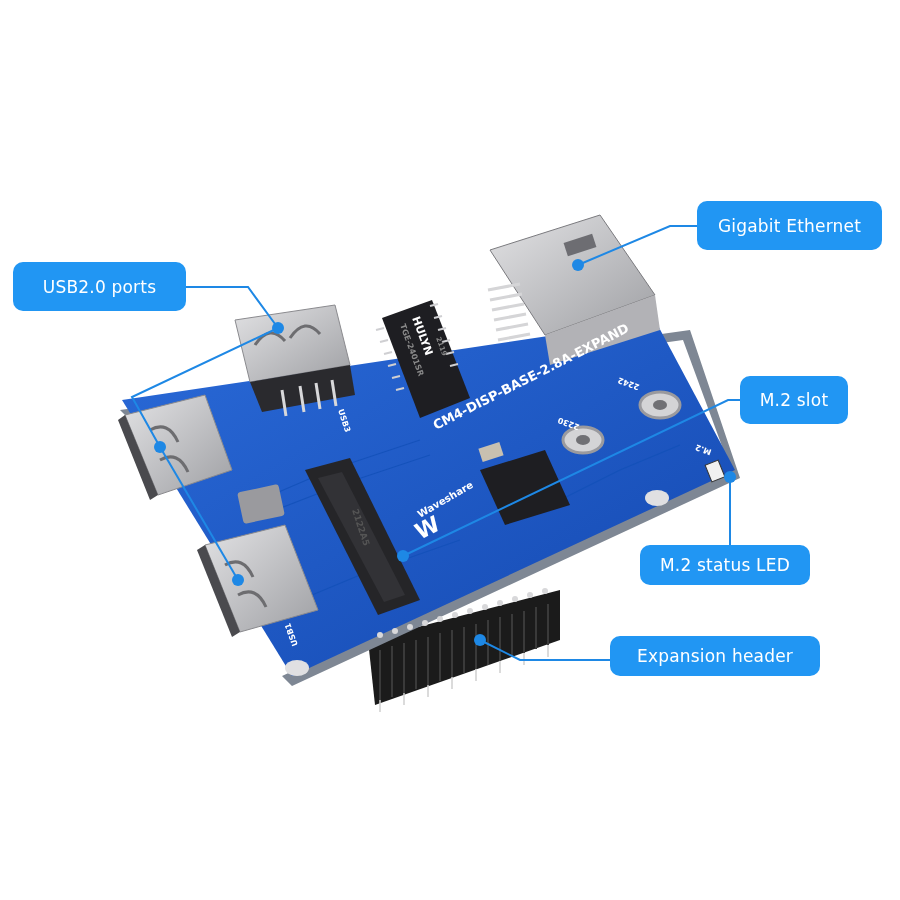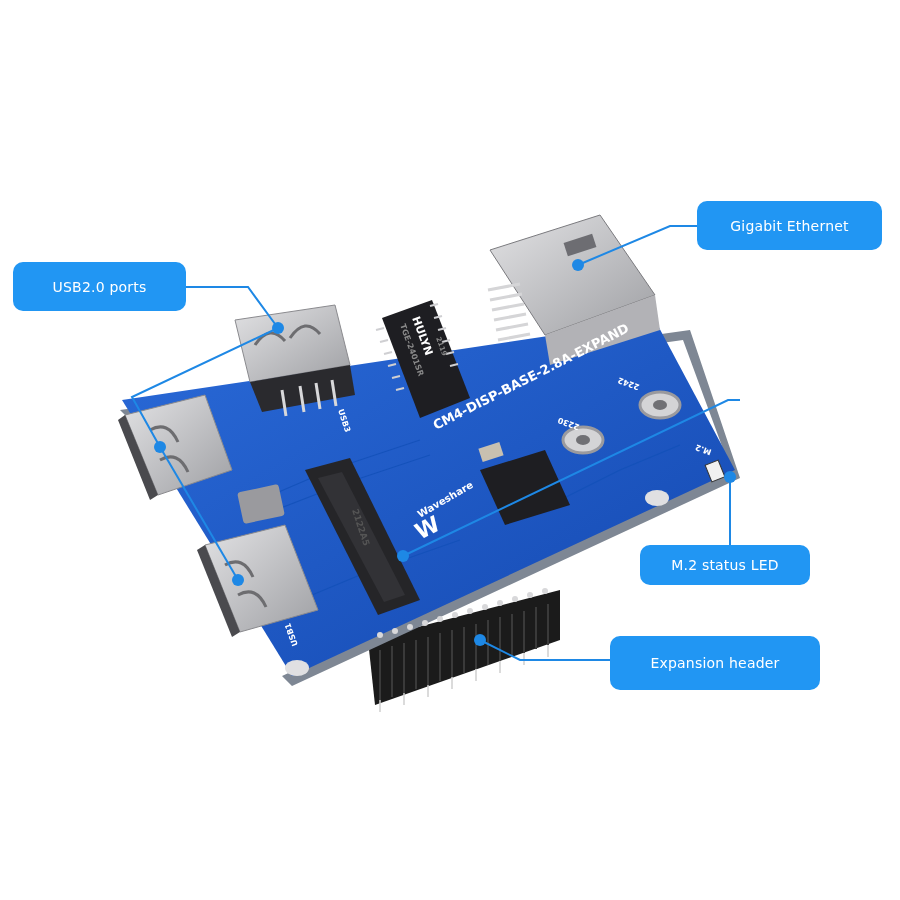--- a/index.html
+++ b/index.html
@@ -1,20 +1,20 @@
 <!DOCTYPE html>
 <html><head>
 <meta charset="utf-8">
 <style>
   html, body { margin:0; padding:0; background:#ffffff; }
   body { width:900px; height:900px; position:relative; overflow:hidden; font-family:"DejaVu Sans", sans-serif; }
   .stage { position:absolute; left:0; top:0; width:900px; height:900px; }
   .callout {
     position:absolute; background:#2196f3; color:#fff; border-radius:10px;
-    font-size:14px; display:flex; align-items:center; justify-content:center;
+    font-size:17px; display:flex; align-items:center; justify-content:center;
     box-sizing:border-box; white-space:nowrap; letter-spacing:0.2px;
   }
   svg.board { position:absolute; left:0; top:0; }
   .silk { font-family:"DejaVu Sans", sans-serif; font-weight:bold; fill:#ffffff; }
 </style>
 </head>
 <body>
 
 <div class="stage">
 
@@ -208,20 +208,23 @@
       <circle cx="480" cy="640" r="6"></circle>
     </g>
   </svg>
 
   <div class="callout" style="left:13px;top:262px;width:173px;height:49px;">
     <span>USB2.0 ports</span>
   </div>
   <div class="callout" style="left:697px;top:201px;width:185px;height:49px;">
     <span>Gigabit Ethernet</span>
   </div>
+  <div class="callout" style="left:740px;top:376px;width:108px;height:48px;">
+    <span>M.2 slot</span>
+  </div>
   <div class="callout" style="left:640px;top:545px;width:170px;height:40px;">
     <span>M.2 status LED</span>
   </div>
-  <div class="callout" style="left:610px;top:636px;width:210px;height:54px;">
+  <div class="callout" style="left:610px;top:636px;width:210px;height:40px;">
     <span>Expansion header</span>
   </div>
 
 </div>
 
 </body></html>

